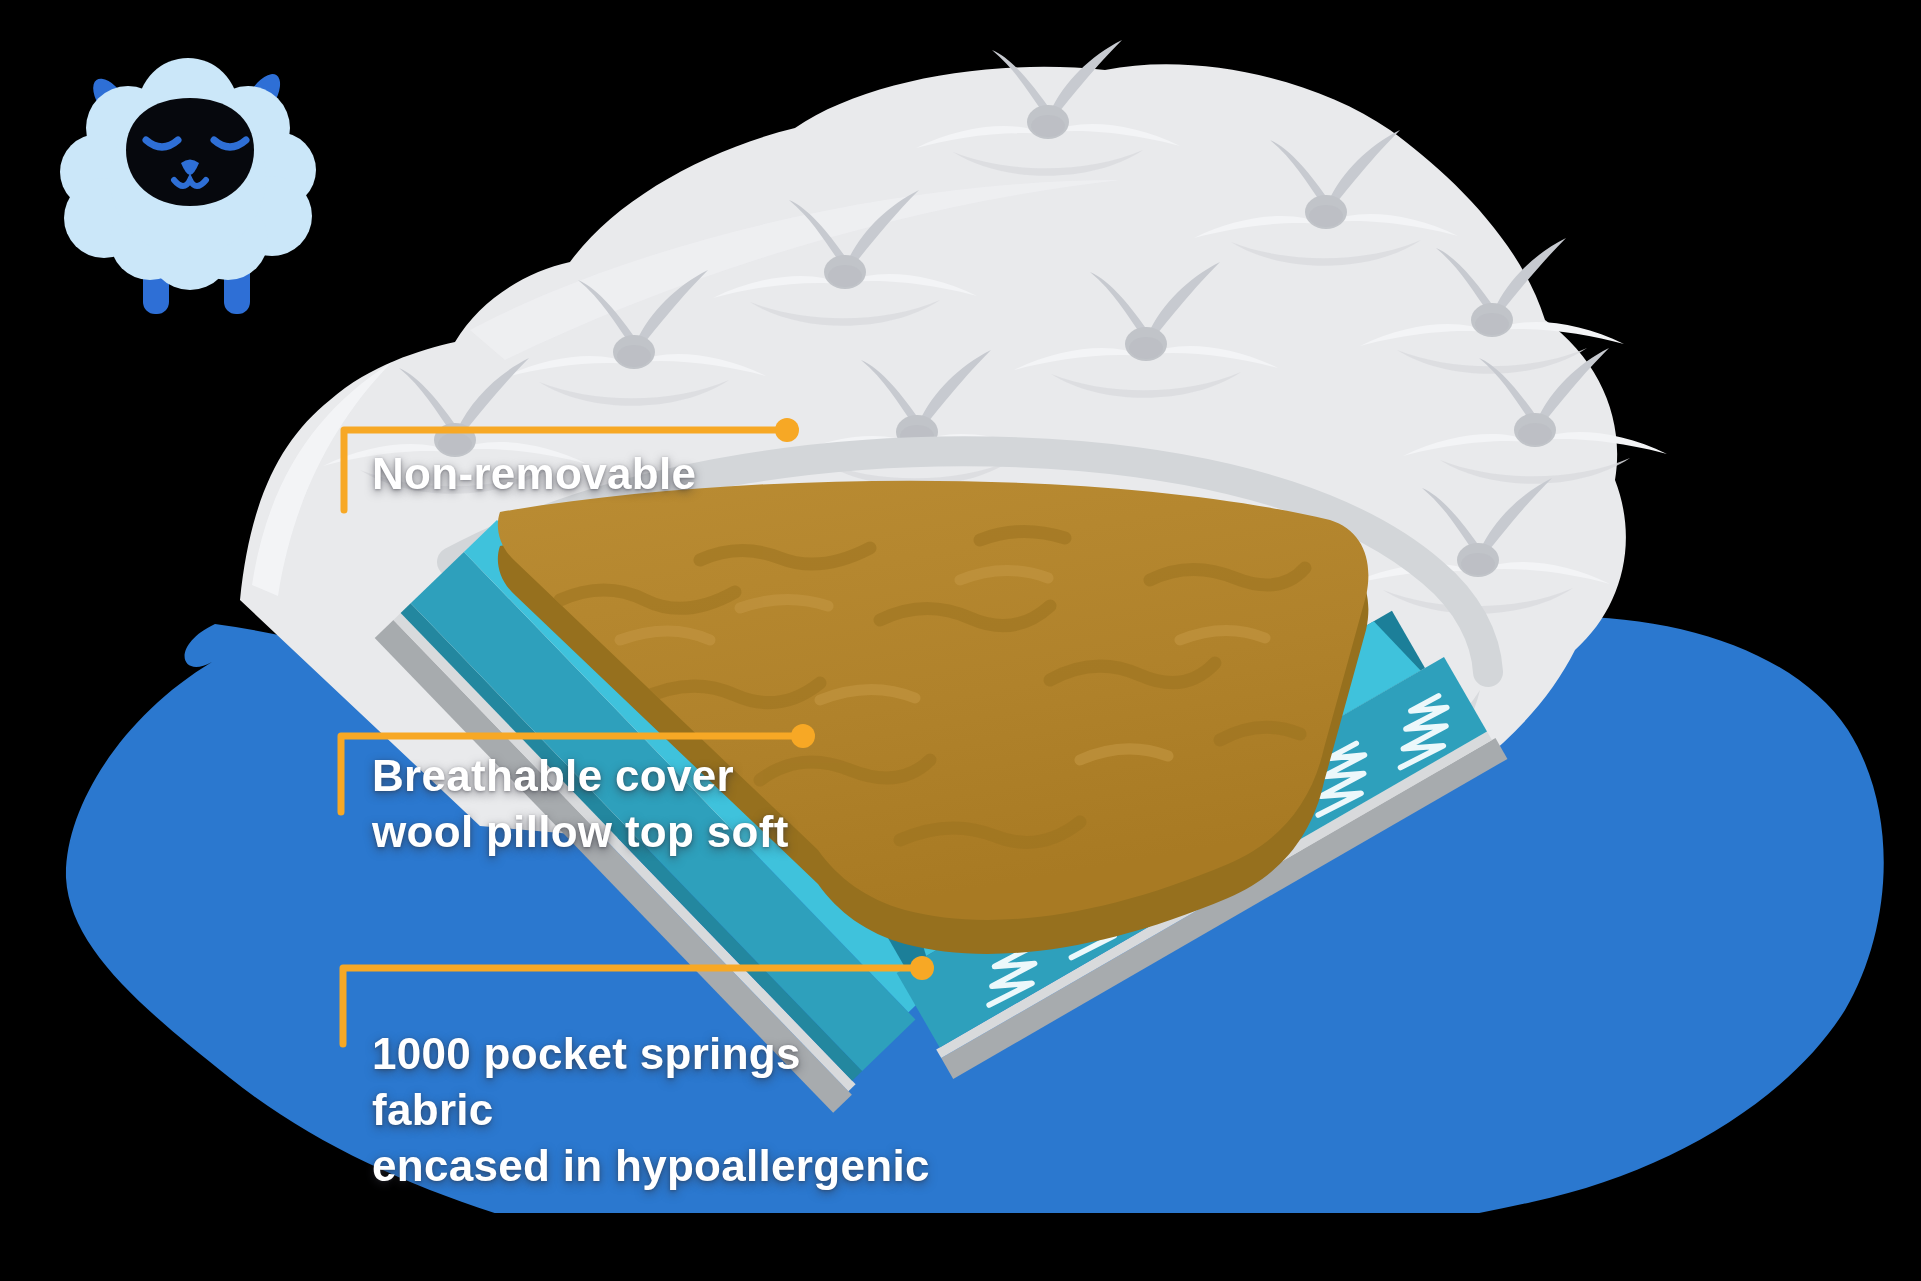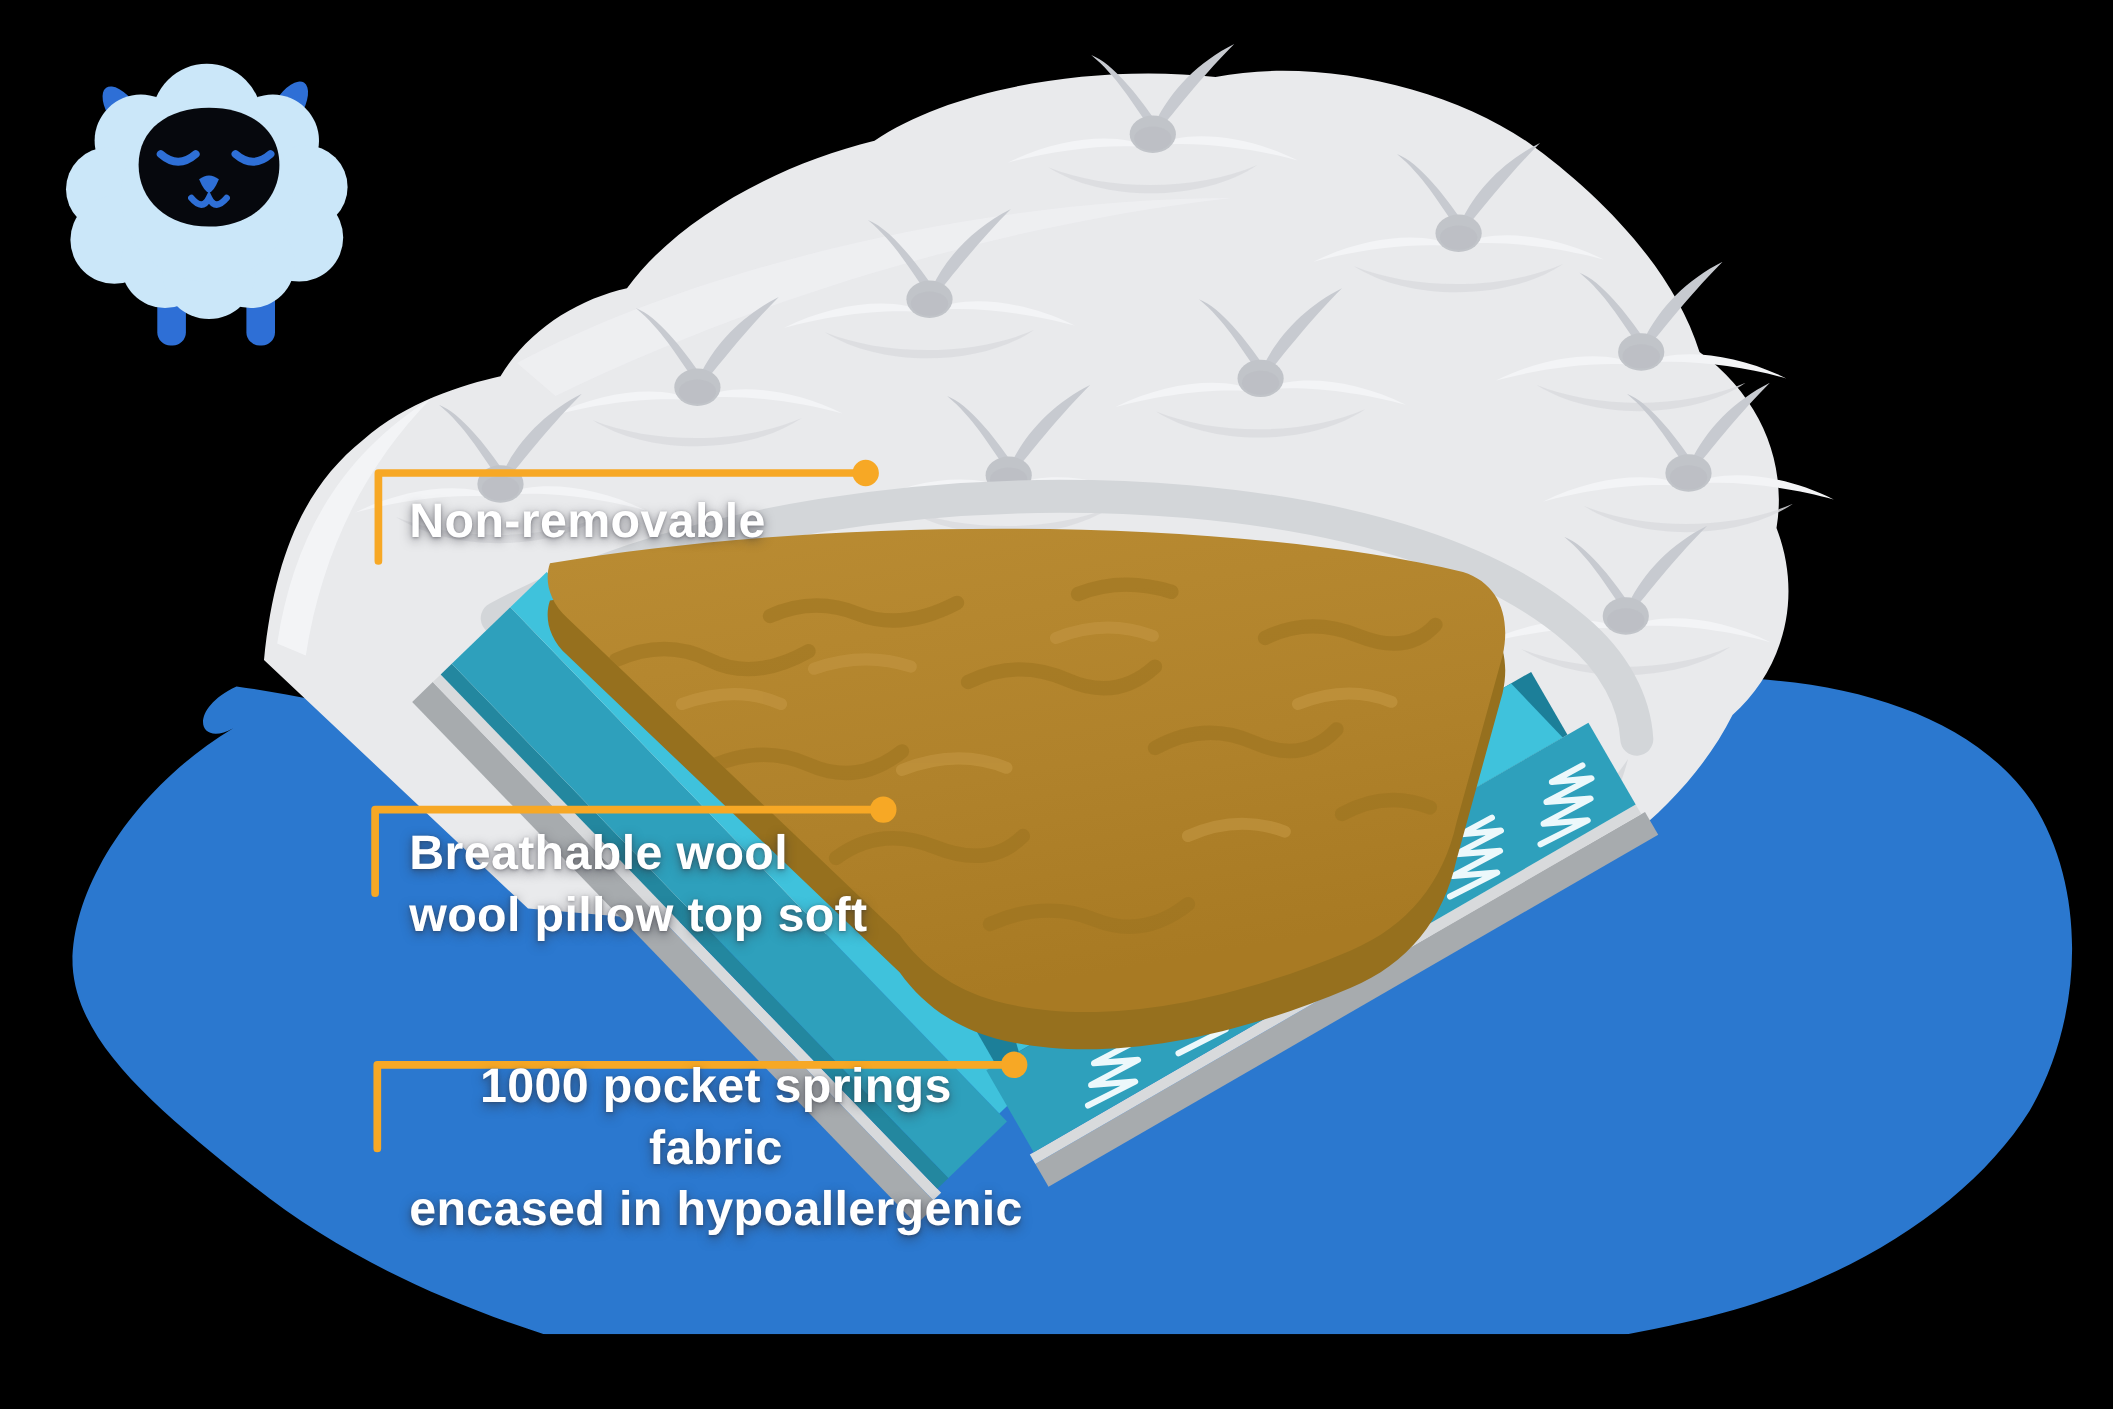--- a/index.html
+++ b/index.html
@@ -10,21 +10,21 @@
   .canvas svg.scene{position:absolute;left:0;top:0;}
   .label{
     position:absolute;color:#fff;font-weight:700;font-size:44px;line-height:56px;
     letter-spacing:.3px;
     text-shadow:0 3px 10px rgba(45,45,55,.55),0 1px 3px rgba(45,45,55,.4);
     white-space:nowrap;
   }
   .label span{display:block;}
   .label-cover{left:372px;top:446px;}
   .label-wool{left:372px;top:748px;}
-  .label-springs{left:372px;top:960px;text-align:center;}
+  .label-springs{left:372px;top:1026px;}
 </style>
 </head>
 <body>
 
 <div class="canvas">
 
 <svg class="scene" width="1921" height="1281" viewBox="0 0 1921 1281">
   <defs>
     <linearGradient id="woolg" x1="0" y1="0" x2="0.35" y2="1">
       <stop offset="0" stop-color="#BA8C33"></stop>
@@ -208,21 +208,21 @@
     <path d="M 181,163 q 9,-7 18,0 q -5,12 -9,12 q -4,0 -9,-12 Z" fill="#2E6FD6"></path>
     <path d="M 174,180 Q 184,192 190,180 Q 196,192 206,180" fill="none" stroke="#2E6FD6" stroke-width="6" stroke-linecap="round"></path>
   </g>
 </svg>
 
 <div class="label label-cover">
   <span>Non-removable</span>
 </div>
 
 <div class="label label-wool">
-  <span>Breathable wool</span>
+  <span>Breathable cover</span>
   <span>wool pillow top soft</span>
 </div>
 
 <div class="label label-springs">
   <span>1000 pocket springs</span>
   <span>fabric</span>
   <span>encased in hypoallergenic</span>
 </div>
 
 </div>

